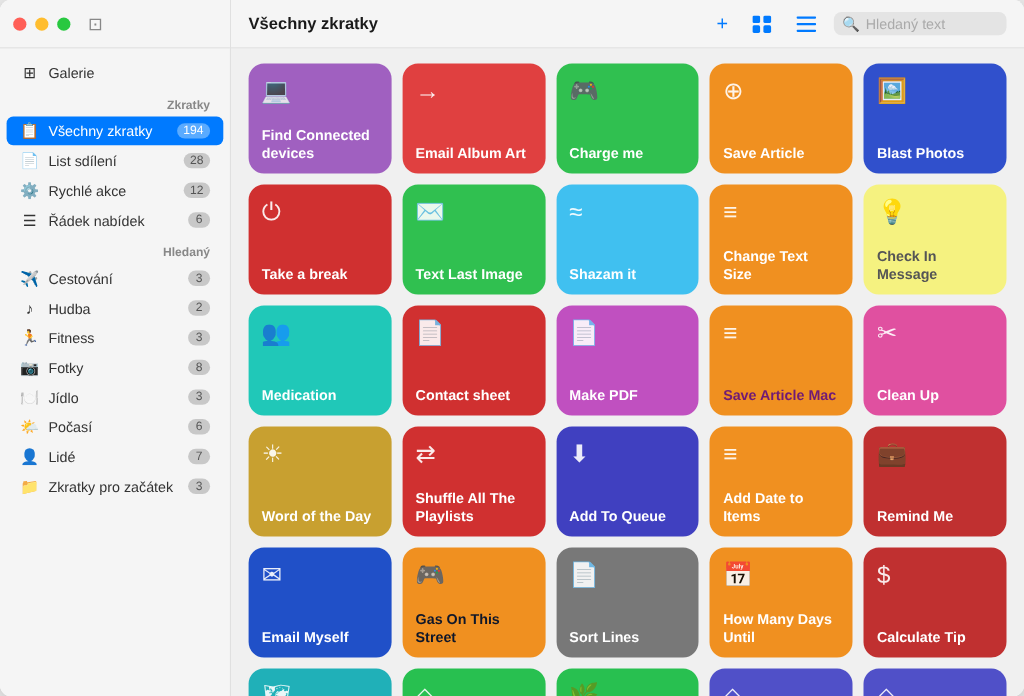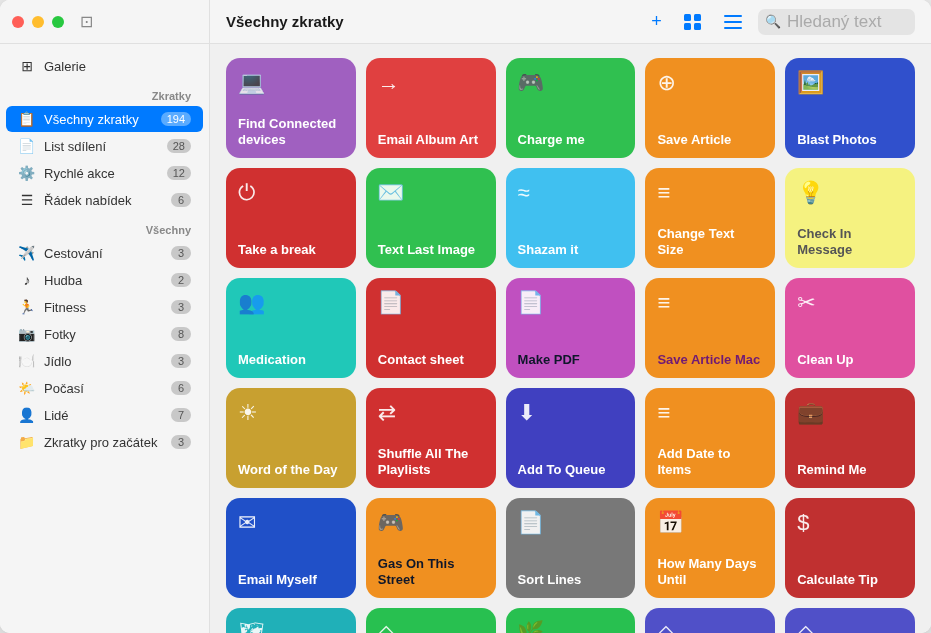--- a/index.html
+++ b/index.html
@@ -147,21 +147,21 @@
       align-items: center;
       background: #e4e4e4;
       border-radius: 7px;
       padding: 3px 8px;
       gap: 5px;
       min-width: 150px;
     }
     .search-box input {
       border: none;
       background: transparent;
-      font-size: 17px;
+      font-size: 13px;
       color: #333;
       outline: none;
       width: 120px;
     }
     .search-box input::placeholder { color: #aaa; }
 
     
     .shortcuts-grid {
       flex: 1;
       padding: 14px 16px;
@@ -232,21 +232,21 @@
         <span class="sidebar-icon">⚙️</span>
         <span class="sidebar-label">Rychlé akce</span>
         <span class="badge">12</span>
       </div>
       <div class="sidebar-item">
         <span class="sidebar-icon">☰</span>
         <span class="sidebar-label">Řádek nabídek</span>
         <span class="badge">6</span>
       </div>
 
-      <div class="sidebar-section-header">Všechny</div>
+      <div class="sidebar-section-header">Hledaný</div>
 
       <div class="sidebar-item">
         <span class="sidebar-icon">✈️</span>
         <span class="sidebar-label">Cestování</span>
         <span class="badge">3</span>
       </div>
       <div class="sidebar-item">
         <span class="sidebar-icon">♪</span>
         <span class="sidebar-label">Hudba</span>
         <span class="badge">2</span>
@@ -353,21 +353,21 @@
         <div class="shortcut-card" style="background: rgb(32, 200, 184);">
     <div class="card-icon" style="color:rgba(255,255,255,0.9);font-size:22px;">👥</div>
     <div class="card-label" style="color:#fff">Medication</div>
   </div>
         <div class="shortcut-card" style="background: rgb(208, 48, 48);">
     <div class="card-icon" style="color:rgba(255,255,255,0.9);font-size:22px;">📄</div>
     <div class="card-label" style="color:#fff">Contact sheet</div>
   </div>
         <div class="shortcut-card" style="background: rgb(192, 80, 192);">
     <div class="card-icon" style="color:rgba(255,255,255,0.9);font-size:22px;">📄</div>
-    <div class="card-label" style="color:#0f172a">Make PDF</div>
+    <div class="card-label" style="color:#ffffff">Make PDF</div>
   </div>
         <div class="shortcut-card" style="background: rgb(240, 144, 32);">
     <div class="card-icon" style="color:rgba(255,255,255,0.9);font-size:22px;">≡</div>
     <div class="card-label" style="color:#701a75">Save Article Mac</div>
   </div>
         <div class="shortcut-card" style="background: rgb(224, 80, 160);">
     <div class="card-icon" style="color:rgba(255,255,255,0.9);font-size:22px;">✂</div>
     <div class="card-label" style="color:#fff">Clean Up</div>
   </div>
         <div class="shortcut-card" style="background: rgb(200, 160, 48);">

